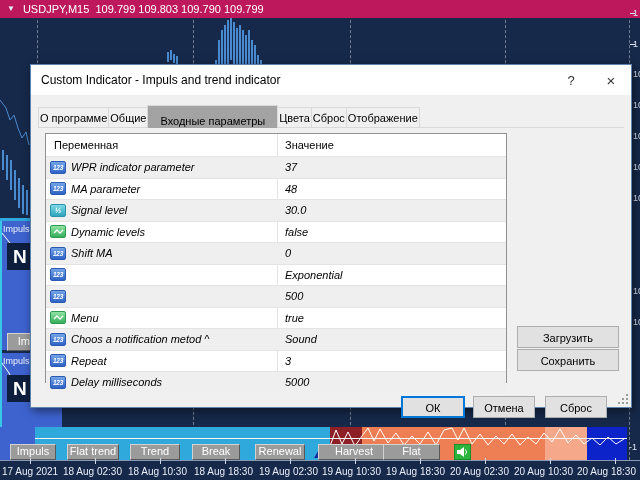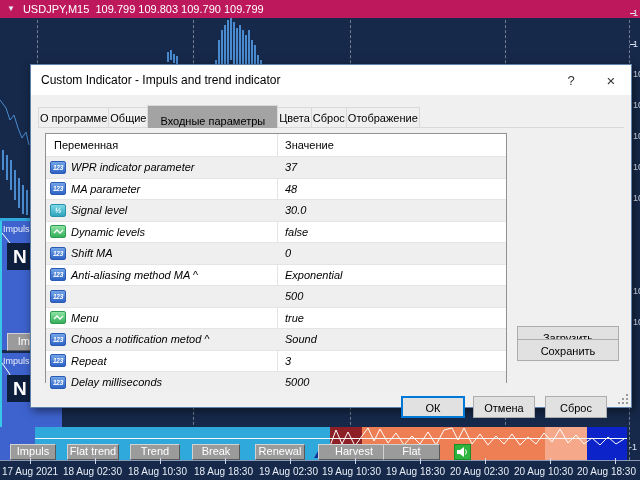--- a/index.html
+++ b/index.html
@@ -75,21 +75,21 @@
   .picon[data-icon="int"]{background:linear-gradient(180deg,#74a5e6,#2d63c6);border:1px solid #2a5ab4;box-sizing:border-box;}
   .picon[data-icon="double"]{background:linear-gradient(180deg,#7ed9e8,#2ea4bc);border:1px solid #2894aa;box-sizing:border-box;font-size:8px;}
   .picon[data-icon="bool"]{background:linear-gradient(180deg,#8fe3a4,#35b05c);border:1px solid #2d9c50;box-sizing:border-box;}
   .picon svg{display:none;}
   .picon[data-icon="bool"] svg{display:block;}
 
   .winbtn{position:absolute;width:102px;height:22px;background:#e1e1e1;border:1px solid #adadad;
     font-size:11px;color:#000;text-align:center;line-height:20px;box-sizing:border-box;cursor:pointer;
     font-family:"Liberation Sans","DejaVu Sans",sans-serif;}
   #load-btn{left:486px;top:261px;}
-  #save-btn{left:486px;top:274px;}
+  #save-btn{left:486px;top:284px;}
   #ok-btn{left:370px;top:331px;width:64px;border:2px solid #0078d7;line-height:18px;}
   #cancel-btn{left:442px;top:331px;width:62px;}
   #reset-btn{left:514px;top:331px;width:62px;}
   #grip{right:3px;bottom:3px;width:10px;height:10px;}
   #grip i{position:absolute;width:2px;height:2px;background:#9b9b9b;}
 </style>
 </head>
 <body>
 
 <div class="abs vgrid" style="left:37px"></div>
@@ -268,21 +268,20 @@
       <span class="picon" data-icon="int">
           <span class="glyph">123</span>
         </span>
       <span class="nm">Shift MA</span>
       <span class="val">0</span>
     </div>
     <div class="prow">
       <span class="picon" data-icon="int">
           <span class="glyph">123</span>
         </span>
-      <span class="nm">Anti-aliasing method MA ^</span>
       <span class="val">Exponential</span>
     </div>
     <div class="prow">
       <span class="picon" data-icon="int">
           <span class="glyph">123</span>
         </span>
       <span class="val">500</span>
     </div>
     <div class="prow">
       <span class="picon" data-icon="bool">

